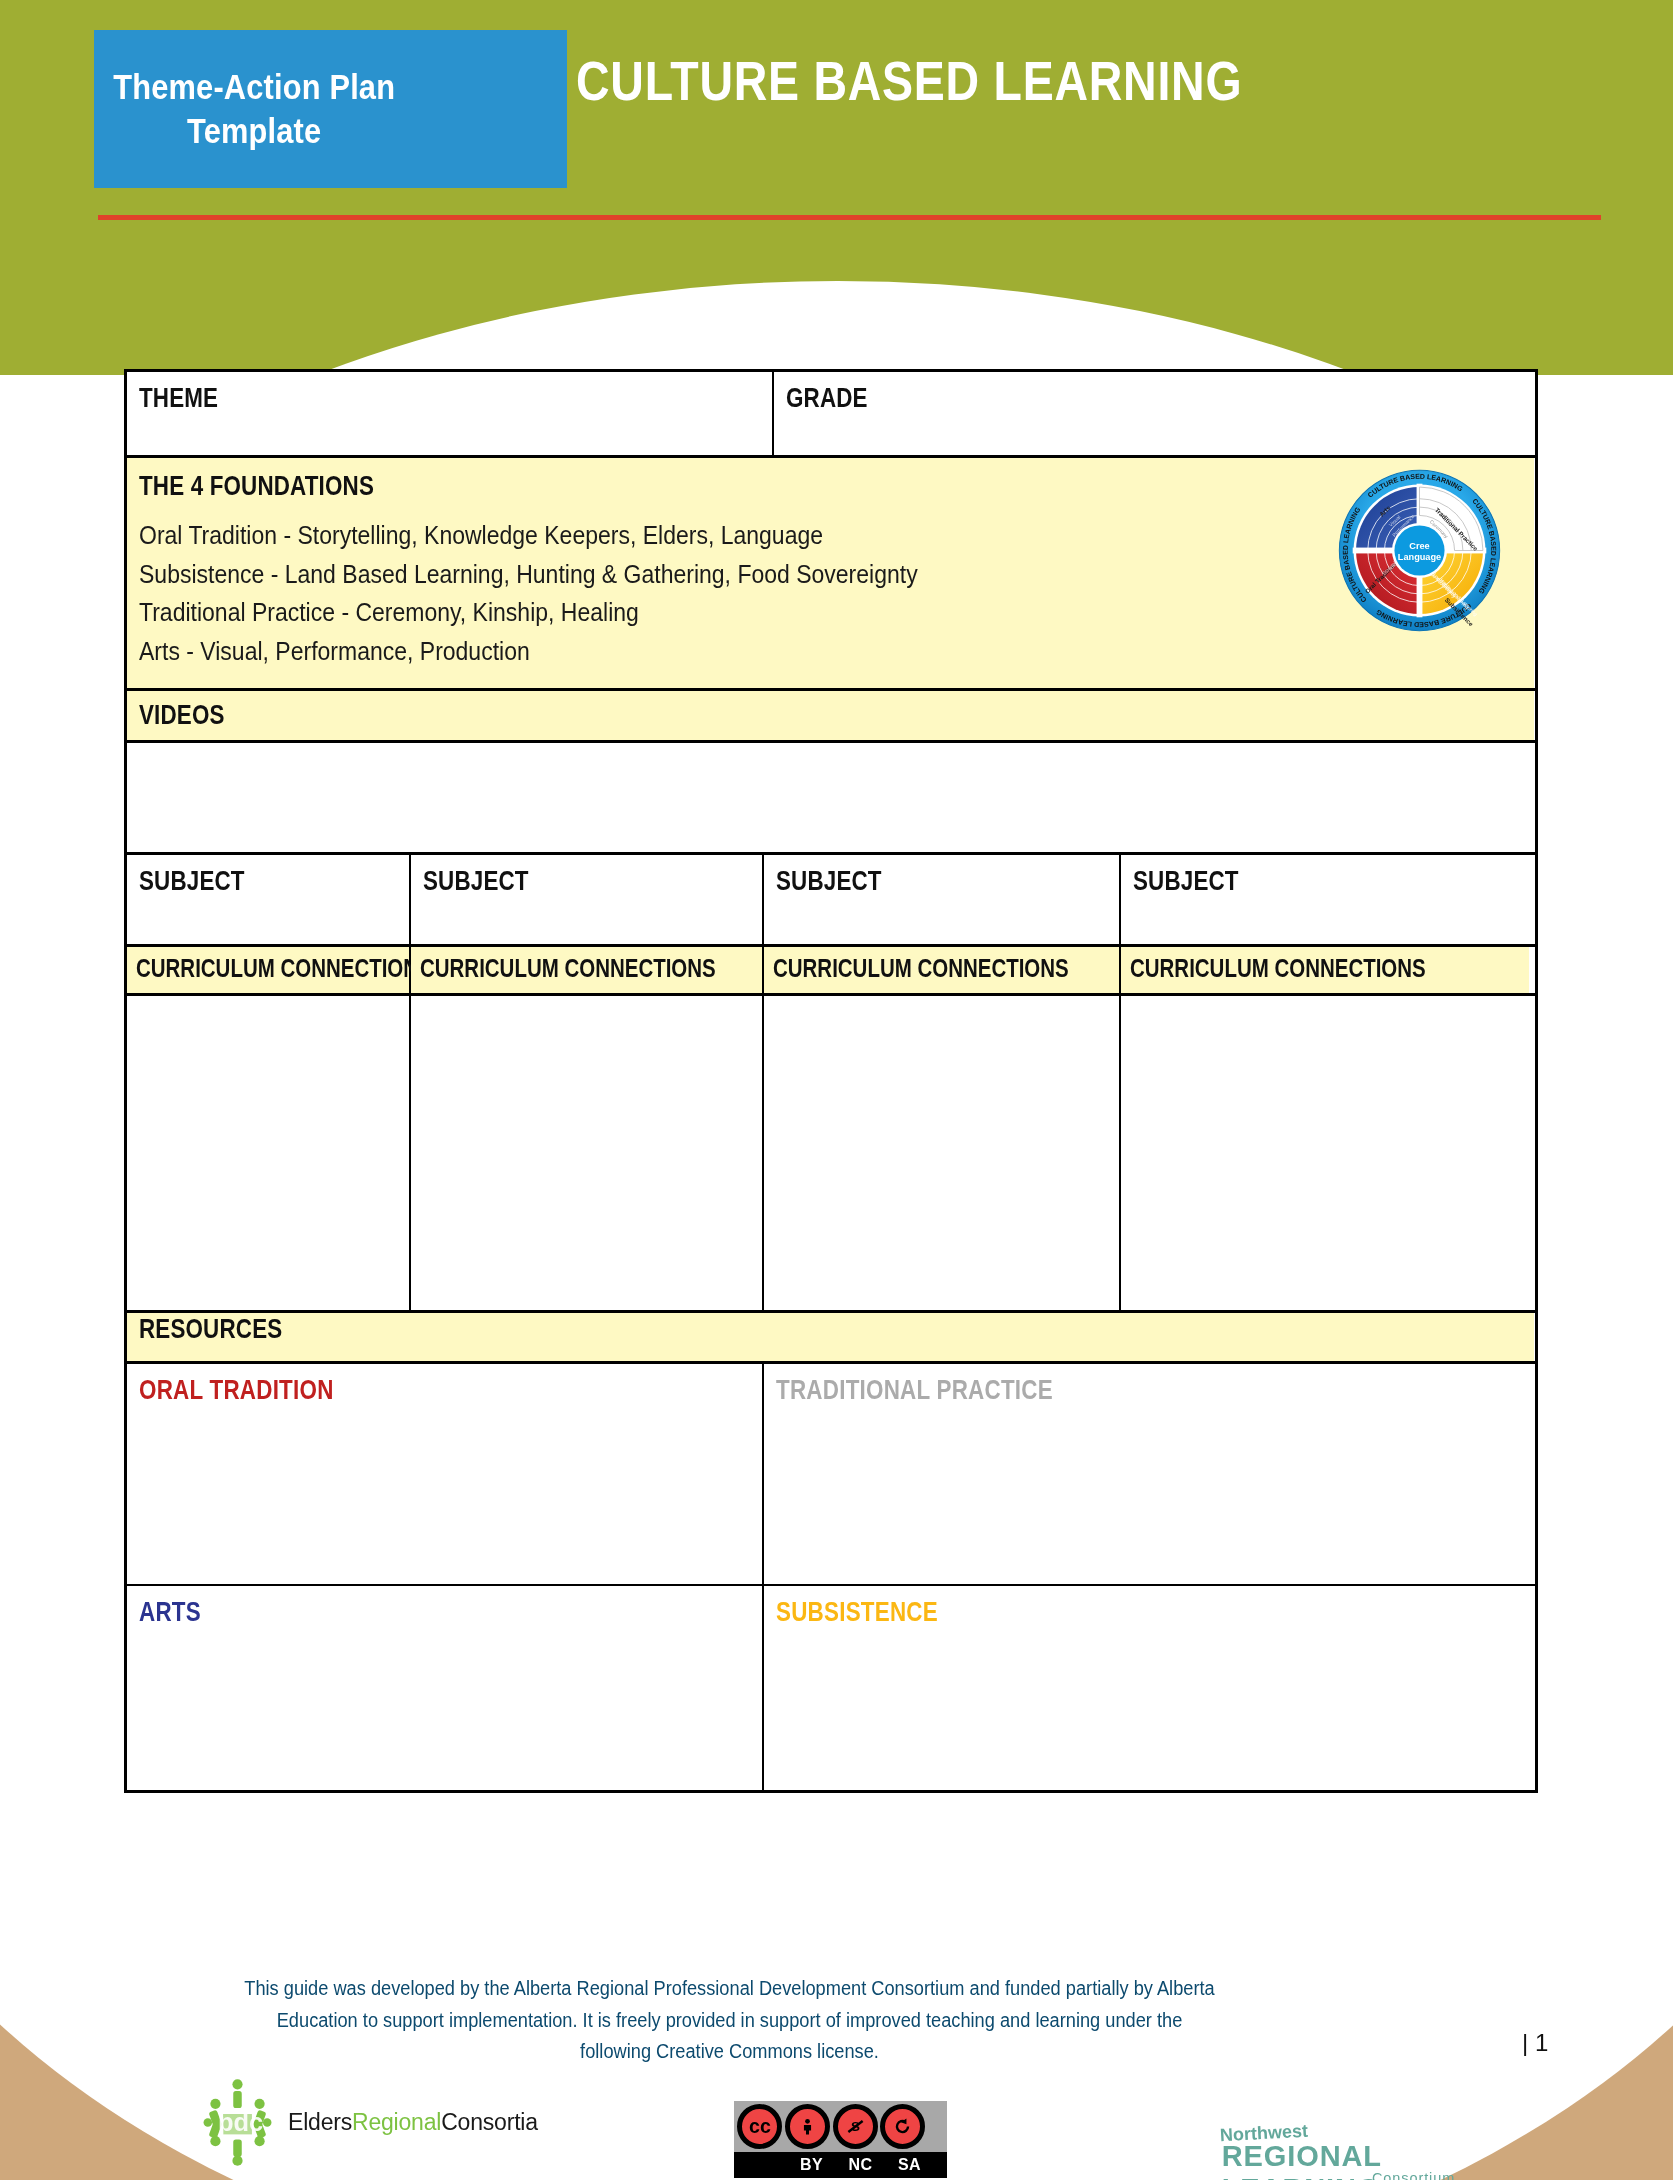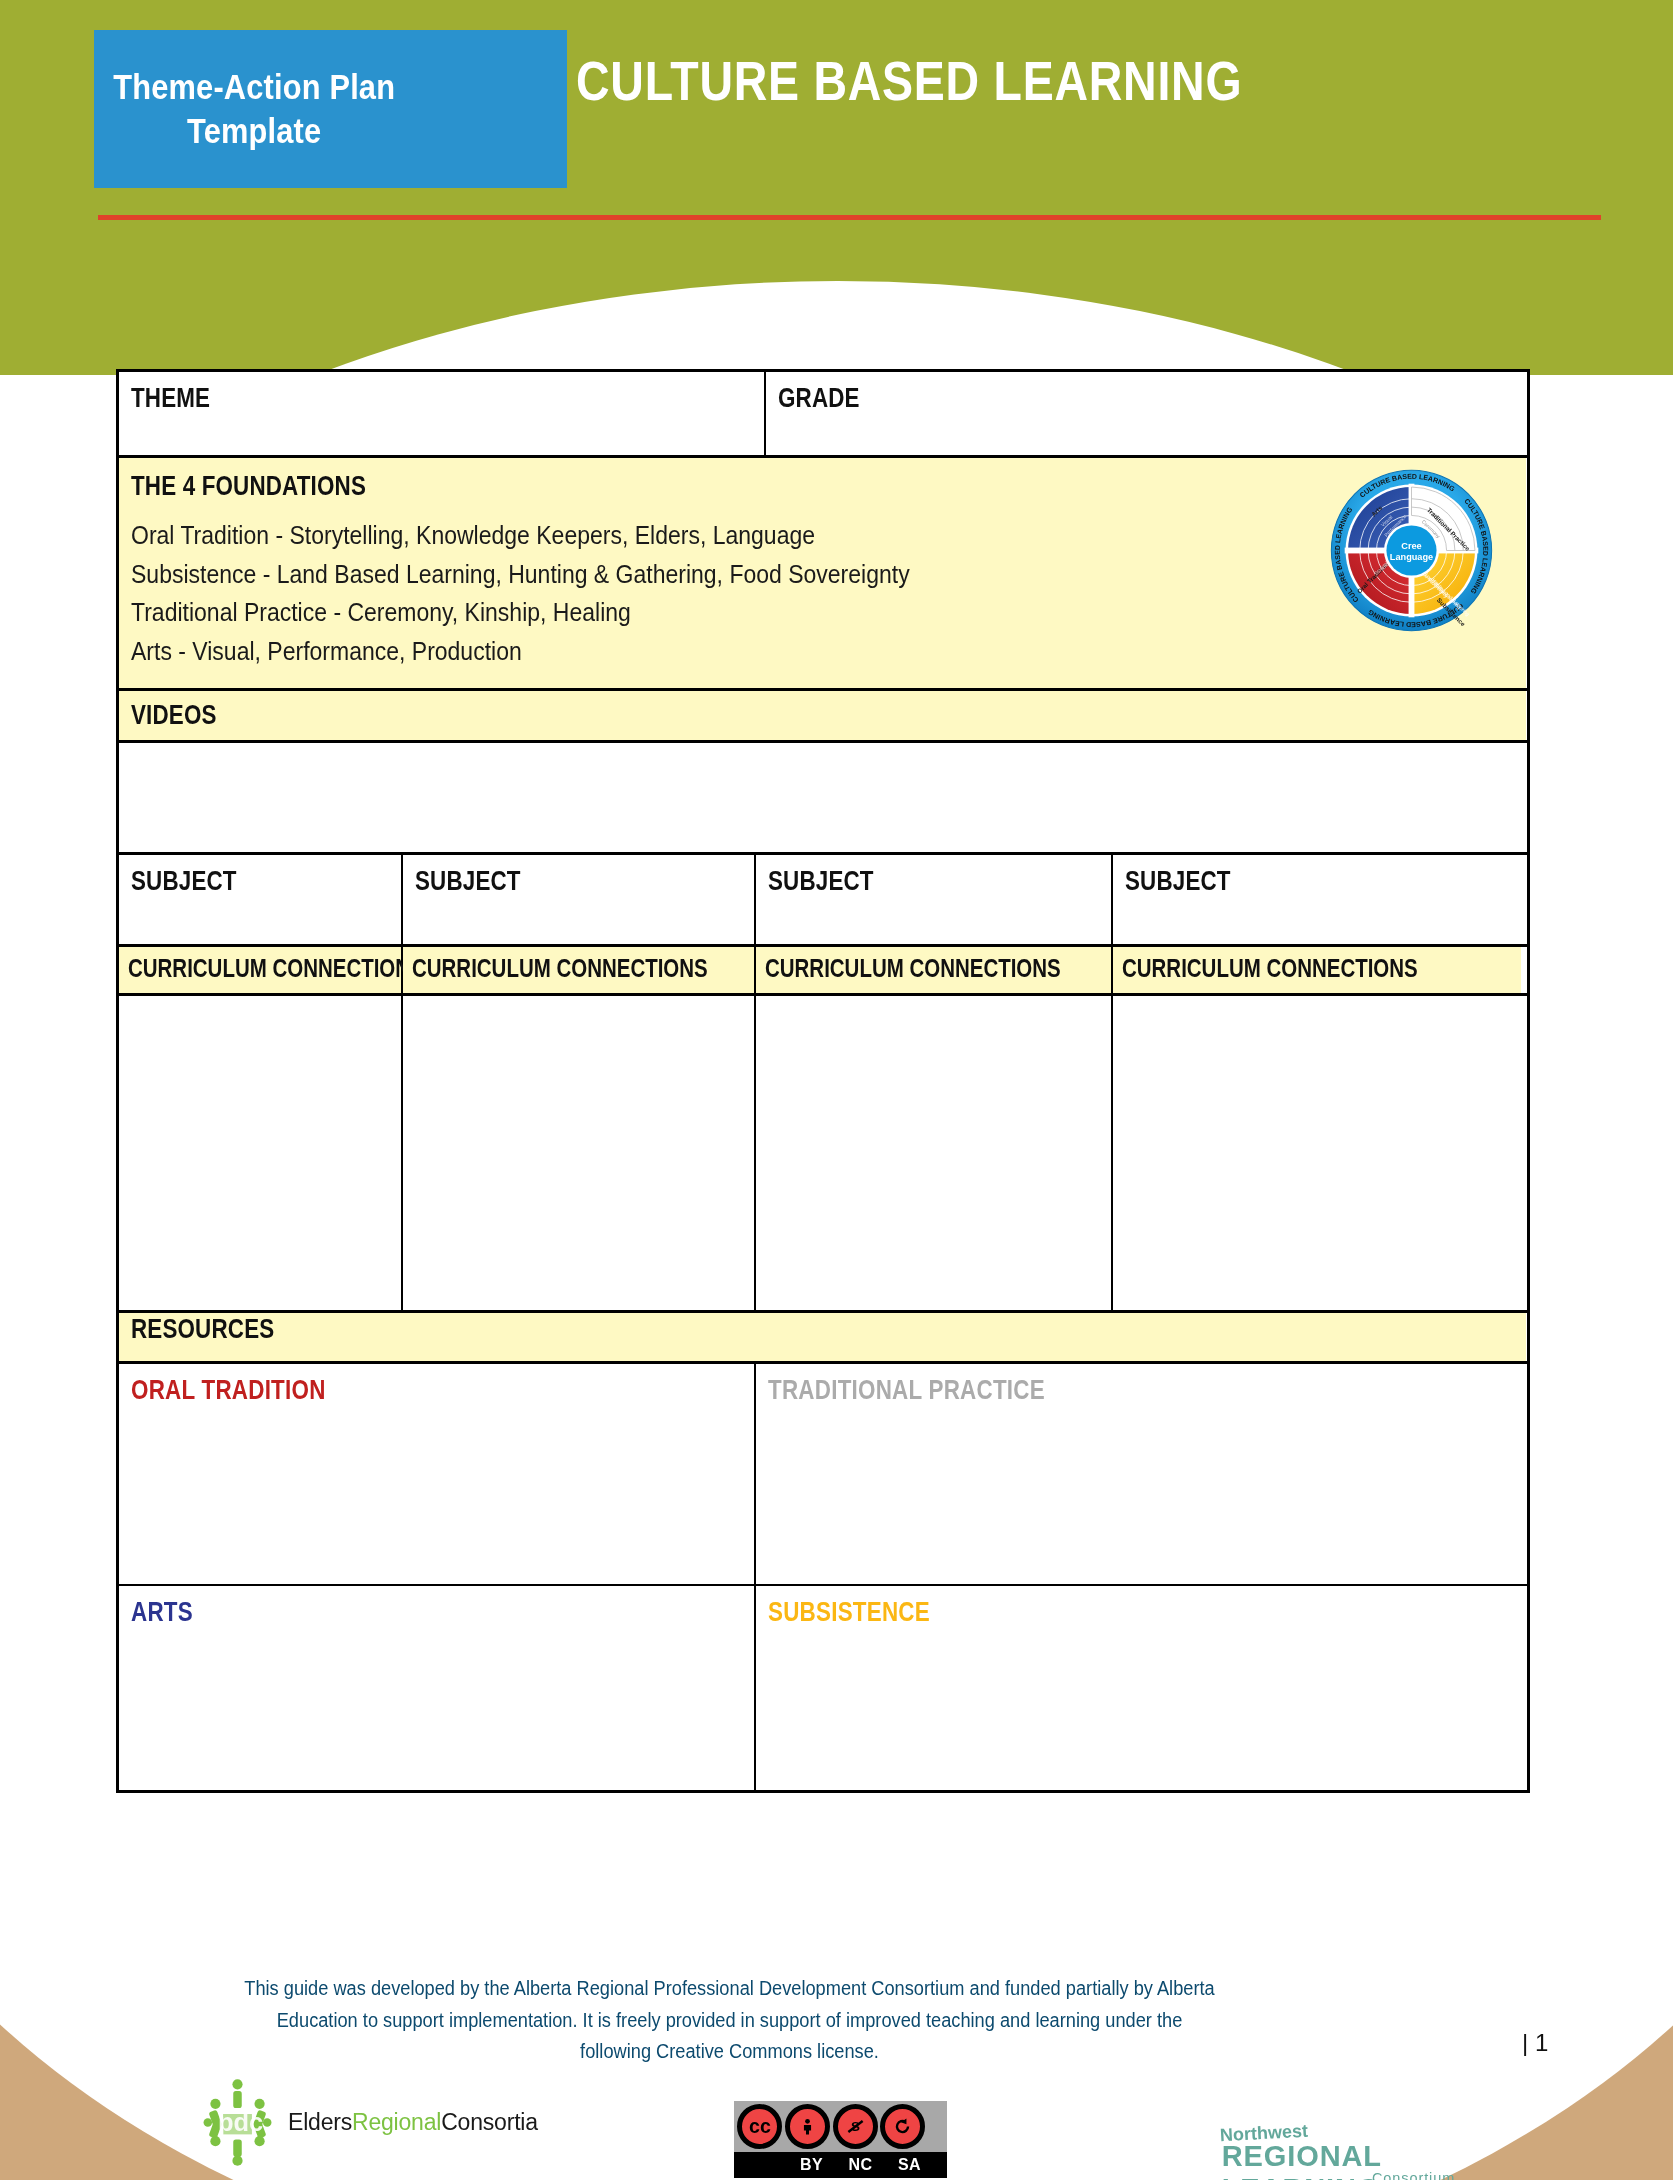--- a/index.html
+++ b/index.html
@@ -36,21 +36,21 @@
     transform:scaleX(.83);transform-origin:left center;
     white-space:nowrap;
   }
   #rule-red{
     position:absolute;left:98px;top:215px;width:1503px;height:5.1px;
     background:#E0422A;z-index:4;
   }
 
   
   #sheet{
-    position:absolute;left:116px;top:369px;width:1414px;z-index:5;
+    position:absolute;left:124px;top:369px;width:1414px;z-index:5;
     border:3.4px solid #000;box-sizing:border-box;background:#fff;
   }
   .row{display:flex;box-sizing:border-box;}
   .cell{box-sizing:border-box;position:relative;background:#fff;}
   .grey{background:#fef9c3;}
   .bb{border-bottom:3.4px solid #000;}
   .bb-thin{border-bottom:2.6px solid #000;}
   .br{border-right:2.6px solid #000;}
 
   .hdr-label{

